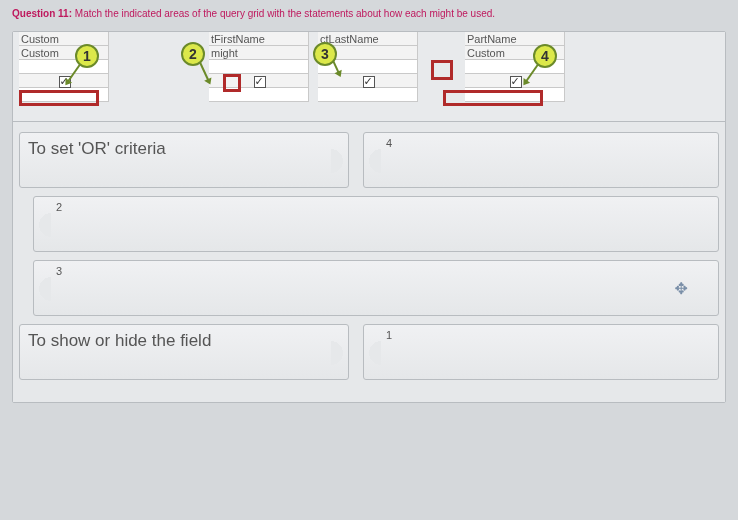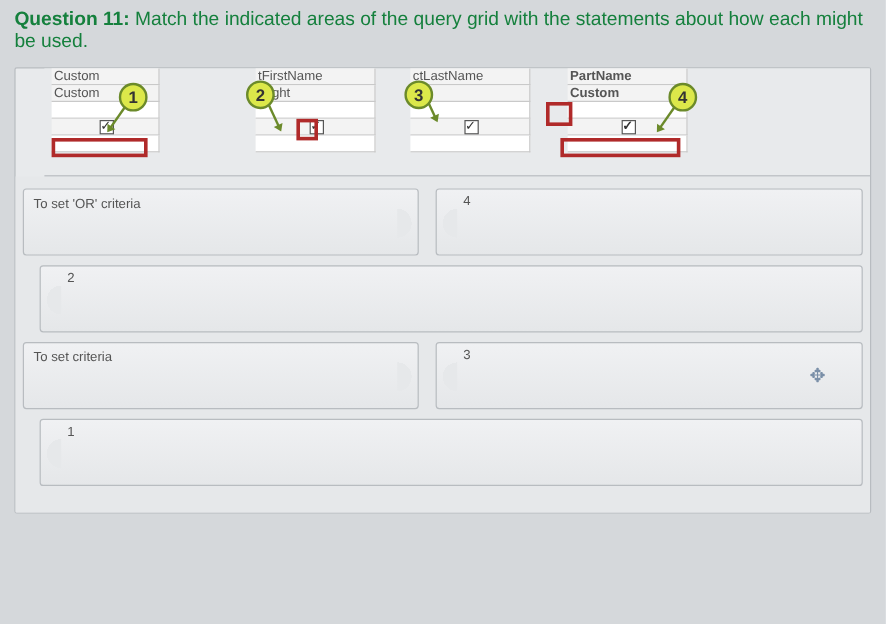--- a/index.html
+++ b/index.html
@@ -8,53 +8,52 @@
     background: #d5d8db;
     width: 738px;
     height: 520px;
     overflow: hidden;
     color: #4a4a4a;
   }
   .page {
     padding: 8px 12px;
   }
   .qhead {
-    font-size: 16px;
+    font-size: 10px;
     margin-bottom: 12px;
-    color: #15803d;
+    color: #be185d;
   }
   .qhead .qlabel { font-weight: bold; }
   .panel {
     background: #e8eaec;
     border: 1px solid #b8bcc0;
     border-radius: 2px;
     padding: 0;
   }
   .grid-area {
     position: relative;
     height: 90px;
     background: #e8eaec;
     border-bottom: 1px solid #b8bcc0;
-    margin-left: 24px;
   }
   .col {
     position: absolute;
     top: 0;
     height: 80px;
     width: 110px;
     font-size: 11px;
     color: #555;
   }
   .col .line { height: 14px; line-height: 14px; padding-left: 2px; background: #f3f3f3; border-bottom: 1px solid #c9c9c9; border-right: 1px solid #c9c9c9; }
   .col .mid { background: #fff; }
   .col .check { text-align: center; }
   .col1 { left: 6px; width: 90px; }
-  .col2 { left: 176px; width: 100px; }
+  .col2 { left: 196px; width: 100px; }
   .col3 { left: 305px; width: 100px; }
-  .col4 { left: 436px; width: 100px; font-weight: bold; }
+  .col4 { left: 452px; width: 100px; }
 
   .marker {
     position: absolute;
     width: 24px; height: 24px;
     border-radius: 50%;
     background: #dce84a;
     border: 2px solid #6b8a2a;
     display: flex; align-items: center; justify-content: center;
     font-weight: bold; font-size: 14px; color: #333;
     z-index: 10;
@@ -104,21 +103,21 @@
     height: 56px;
     margin-bottom: 8px;
     position: relative;
   }
   .stmt {
     flex: 0 0 330px;
     background: linear-gradient(#f0f1f3,#e5e7e9);
     border: 1px solid #b8bcc0;
     border-radius: 3px;
     position: relative;
-    font-size: 11px;
+    font-size: 17px;
     color: #555;
     padding: 6px 8px;
     display:flex;
     align-items:flex-start;
   }
   .stmt::after {
     content:'';
     position:absolute;
     right:-1px;
     top:0; bottom:0;
@@ -236,30 +235,30 @@
         </div>
       </div>
 
       <div class="row">
         <div class="slot">
           <span class="num">2</span>
         </div>
       </div>
 
       <div class="row">
-        <div class="stmt">
-          <span>To set criteria</span>
-        </div>
         <div class="slot">
           <span class="num">3</span>
           <span class="move-icon">✥</span>
         </div>
       </div>
 
       <div class="row">
+        <div class="stmt">
+          <span>To show or hide the field</span>
+        </div>
         <div class="slot">
           <span class="num">1</span>
         </div>
       </div>
 
     </div>
 
   </div>
 </div>
 

